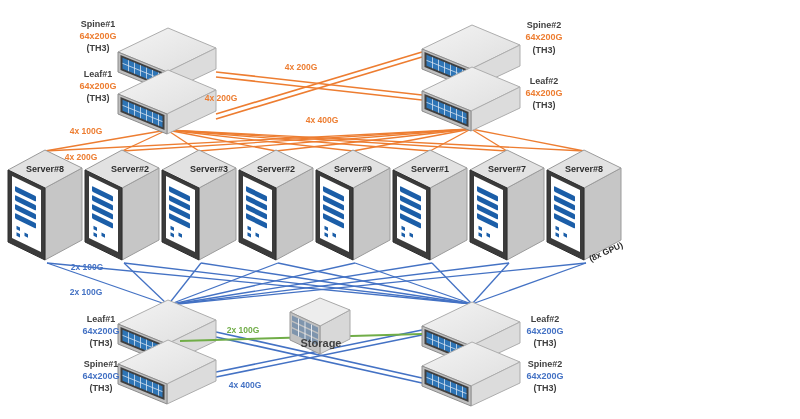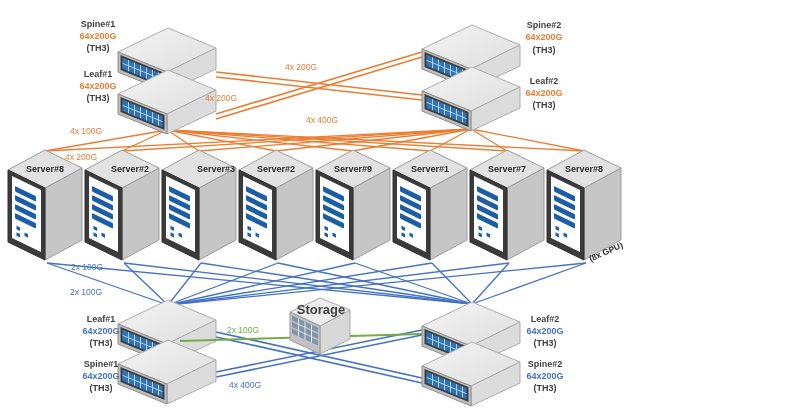--- a/index.html
+++ b/index.html
@@ -4,24 +4,24 @@
 <style>
   html,body{margin:0;padding:0;background:#ffffff;}
   .canvas{position:relative;width:663px;height:419px;background:#ffffff;overflow:hidden;
           font-family:"Liberation Sans",sans-serif;}
   .canvas svg{position:absolute;left:0;top:0;}
   .lbl{position:absolute;transform:translate(-50%,-50%);white-space:nowrap;text-align:center;
        font-size:9px;font-weight:bold;color:#404040;line-height:1;}
   .orange{color:#ED7D31;}
   .blue{color:#4472C4;}
   .green{color:#70AD47;}
-  .lnk{font-size:8.5px;font-weight:normal;}
+  .lnk{font-size:8.5px;font-weight:bold;}
   .srv{font-size:9px;color:#2d2d2d;}
   .gpu{transform:translate(-50%,-50%) rotate(-24deg);font-size:8.5px;font-weight:bold;color:#262626;}
-  .stor{font-size:13px;color:#404040;}
+  .stor{font-size:11px;color:#404040;margin-top:34px;}
 </style>
 </head>
 <body>
 
 <div class="canvas">
 
   <svg width="800" height="419" viewBox="0 0 800 419">
     <defs>
       <linearGradient id="gt" x1="0" y1="0" x2="1" y2="1">
         <stop offset="0" stop-color="#f4f4f4"></stop>
@@ -188,21 +188,21 @@
 
   <div class="lbl" style="left:545px;top:319px">Leaf#2</div>
   <div class="lbl blue" style="left:545px;top:331px">64x200G</div>
   <div class="lbl" style="left:545px;top:343px">(TH3)</div>
   <div class="lbl" style="left:545px;top:364px">Spine#2</div>
   <div class="lbl blue" style="left:545px;top:376px">64x200G</div>
   <div class="lbl" style="left:545px;top:388px">(TH3)</div>
 
   <div class="lbl srv" style="left:45px;top:169px">Server#8</div>
   <div class="lbl srv" style="left:130px;top:169px">Server#2</div>
-  <div class="lbl srv" style="left:216px;top:169px">Server#3</div>
+  <div class="lbl srv" style="left:209px;top:169px">Server#3</div>
   <div class="lbl srv" style="left:276px;top:169px">Server#2</div>
   <div class="lbl srv" style="left:353px;top:169px">Server#9</div>
   <div class="lbl srv" style="left:430px;top:169px">Server#1</div>
   <div class="lbl srv" style="left:507px;top:169px">Server#7</div>
   <div class="lbl srv" style="left:584px;top:169px">Server#8</div>
   <div class="lbl gpu" style="left:606px;top:252px">(8x GPU)</div>
 
   <div class="lbl stor" style="left:321px;top:309px">Storage</div>
 
   <div class="lbl lnk orange" style="left:301px;top:67px">4x 200G</div>

